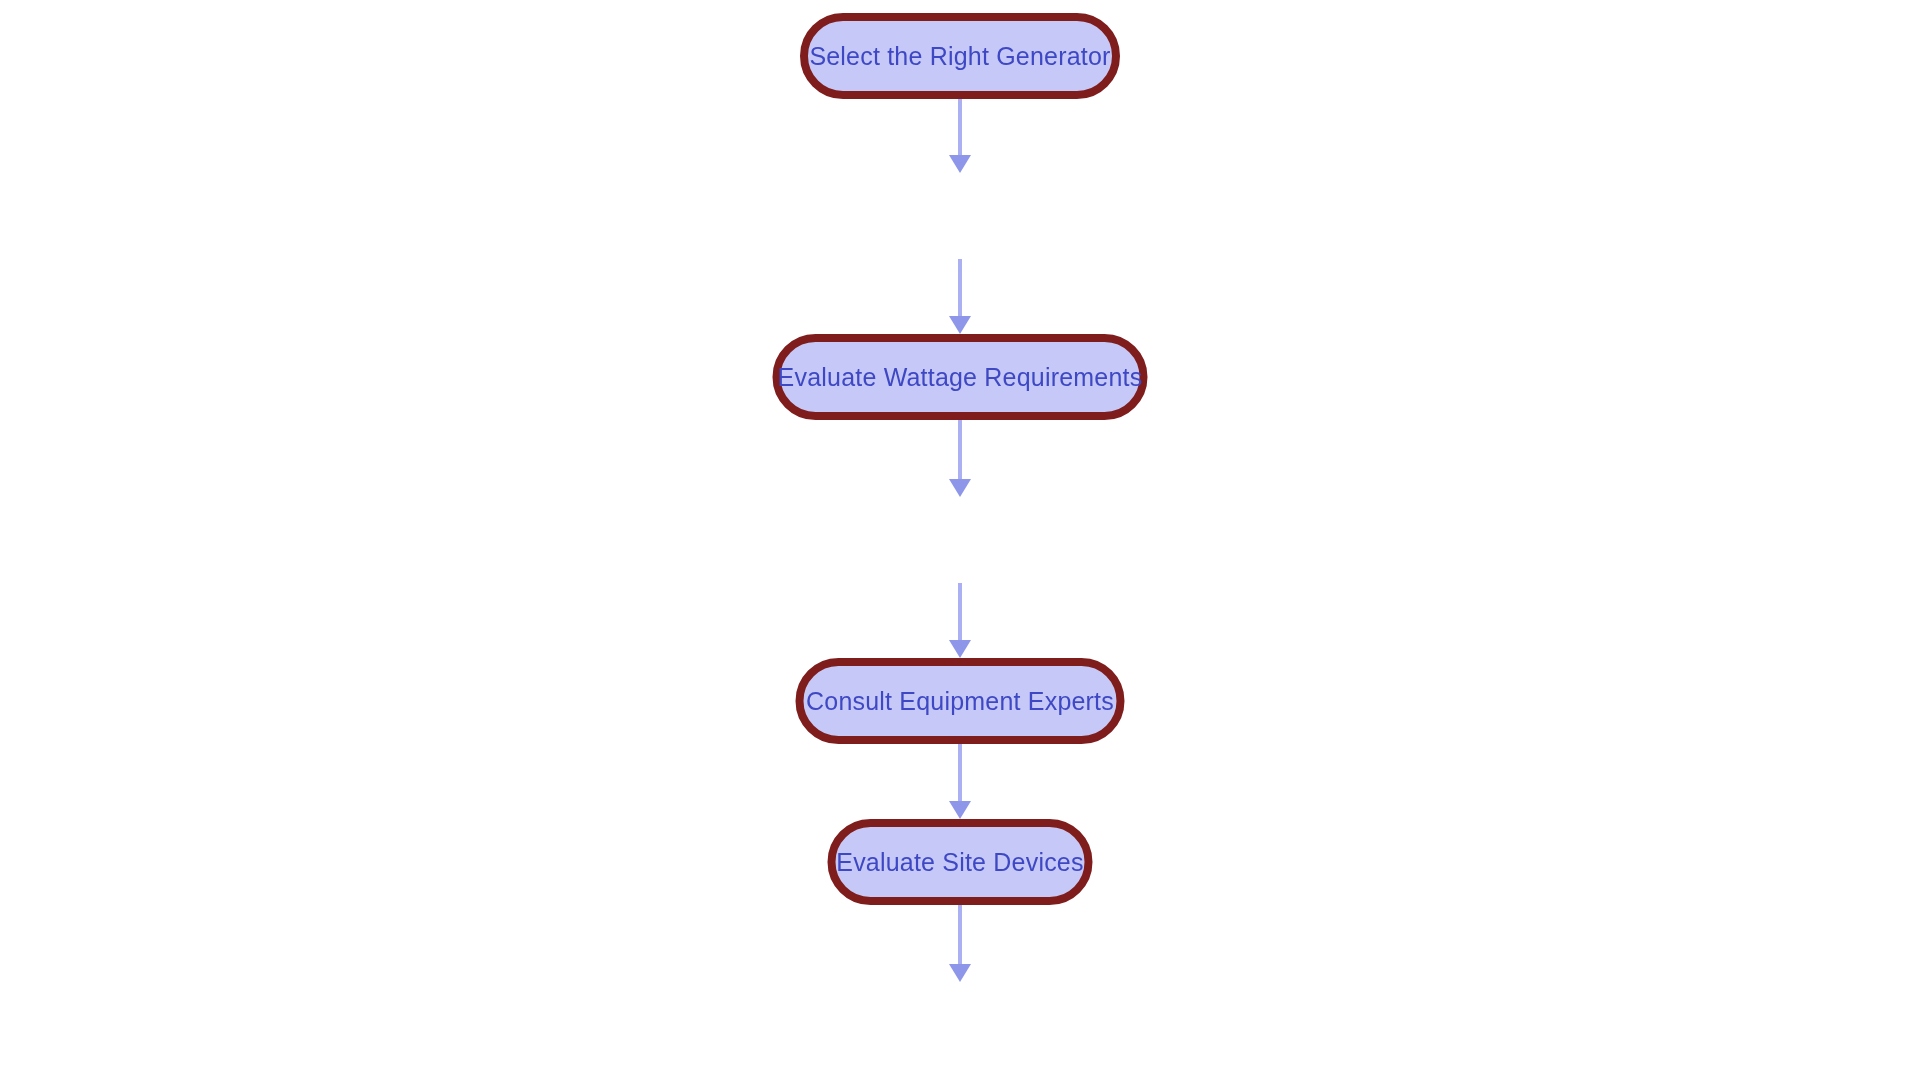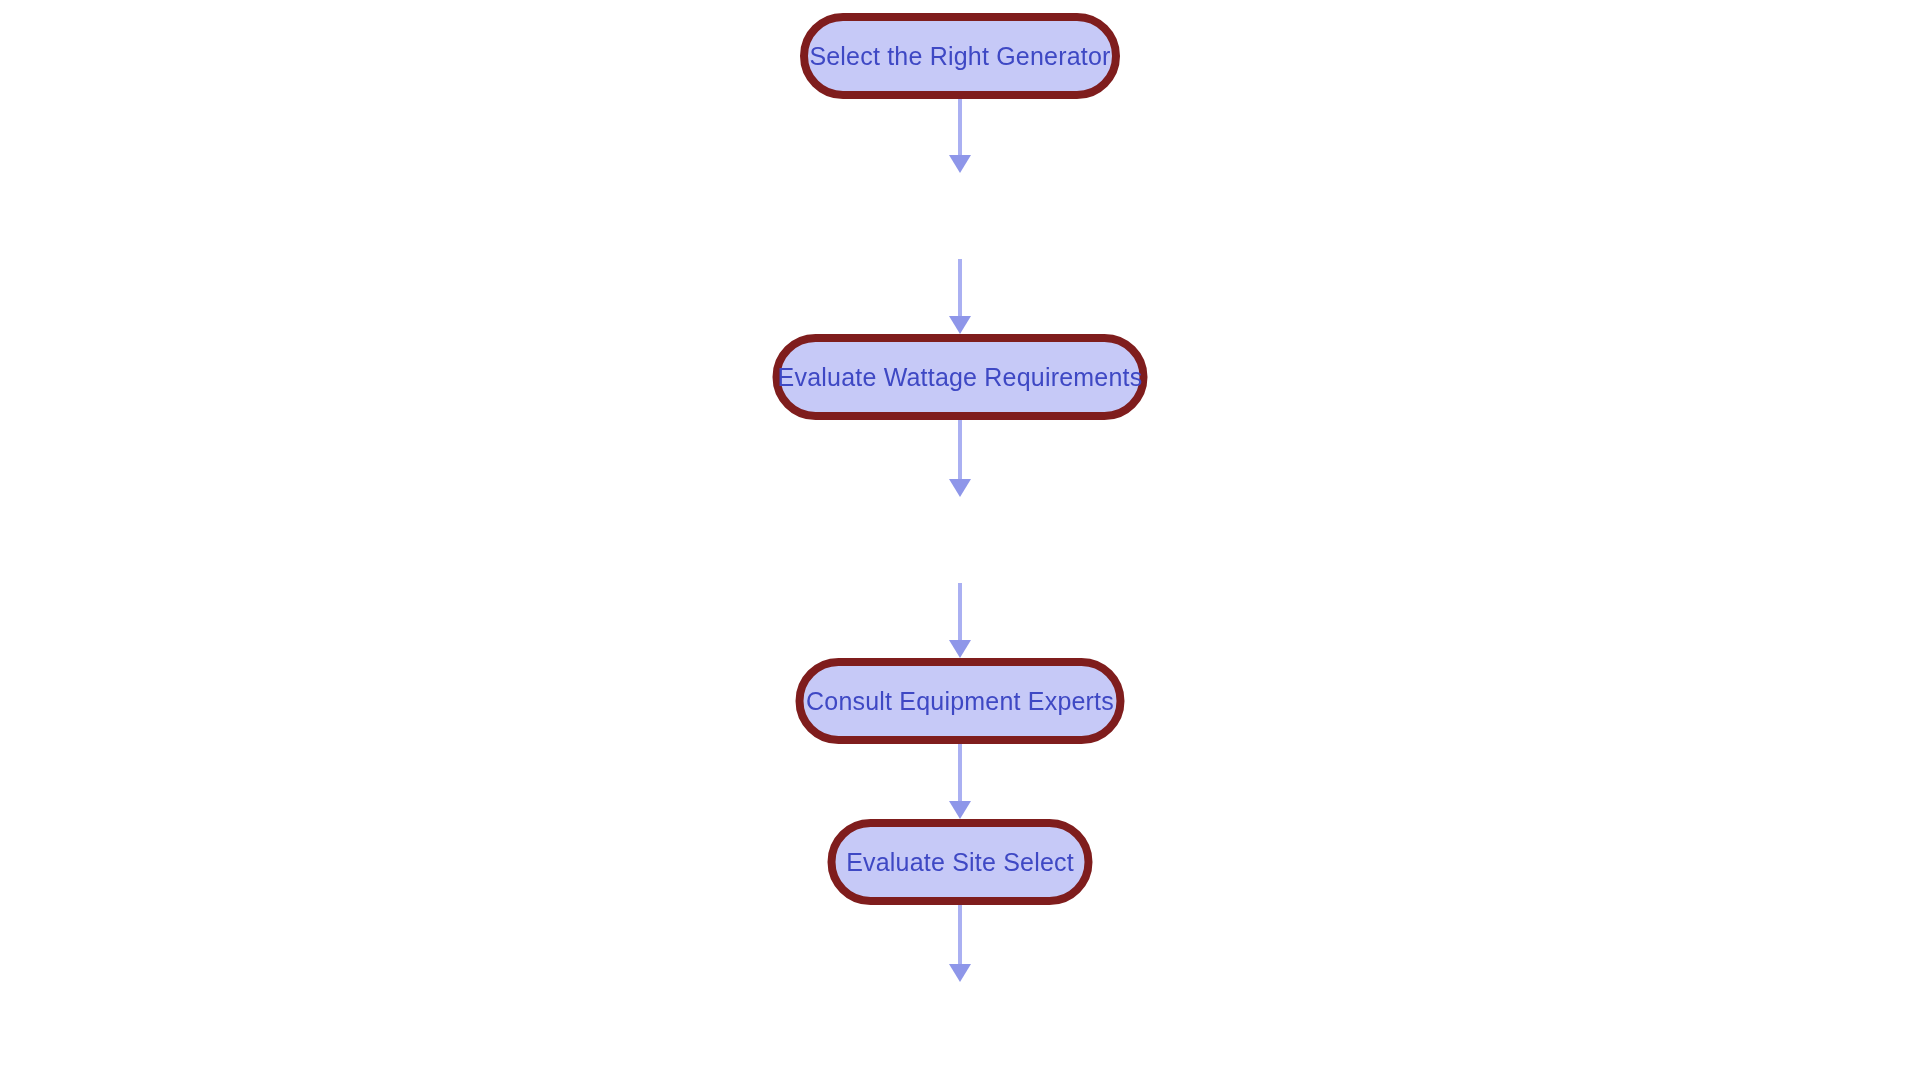--- a/index.html
+++ b/index.html
@@ -110,21 +110,21 @@
   <div class="node n5">
     <span class="label">Consult Equipment Experts</span>
   </div>
 
   <div class="arrow a5">
     <div class="stem"></div>
     <div class="head"></div>
   </div>
 
   <div class="node n6">
-    <span class="label">Evaluate Site Select</span>
+    <span class="label">Evaluate Site Devices</span>
   </div>
 
   <div class="arrow a6">
     <div class="stem"></div>
     <div class="head"></div>
   </div>
 
 
 </div>
 

